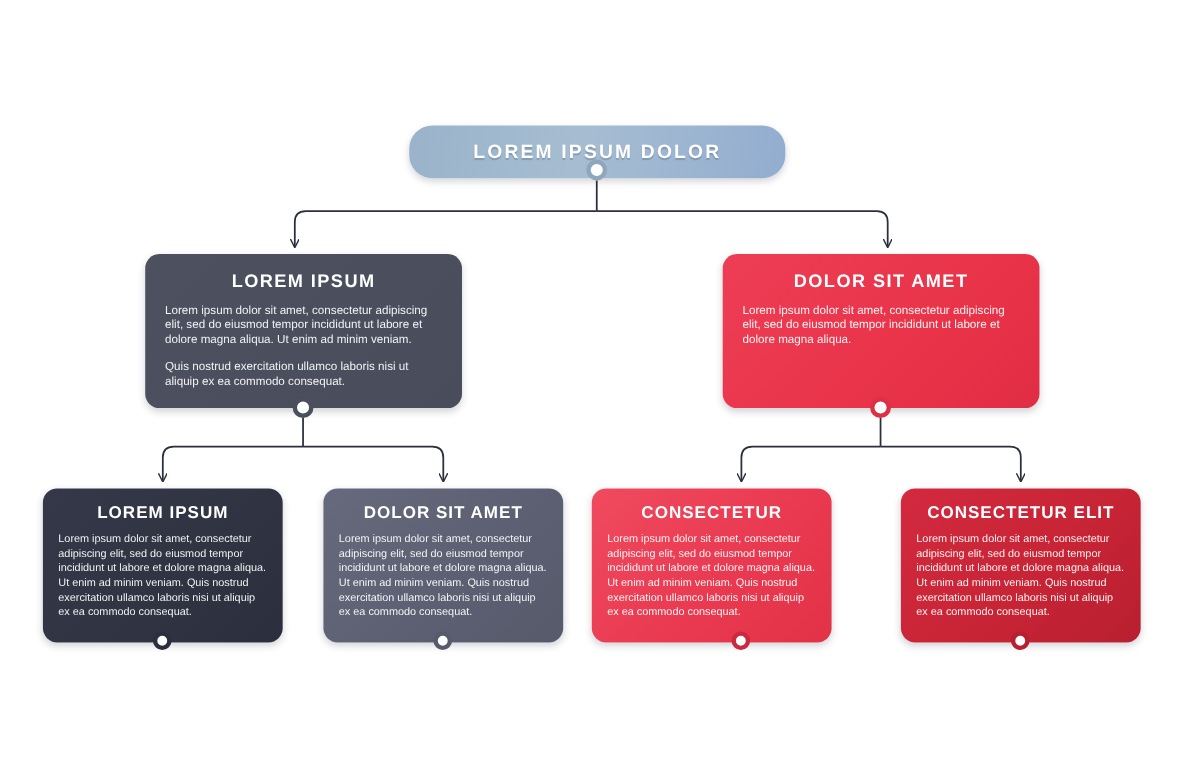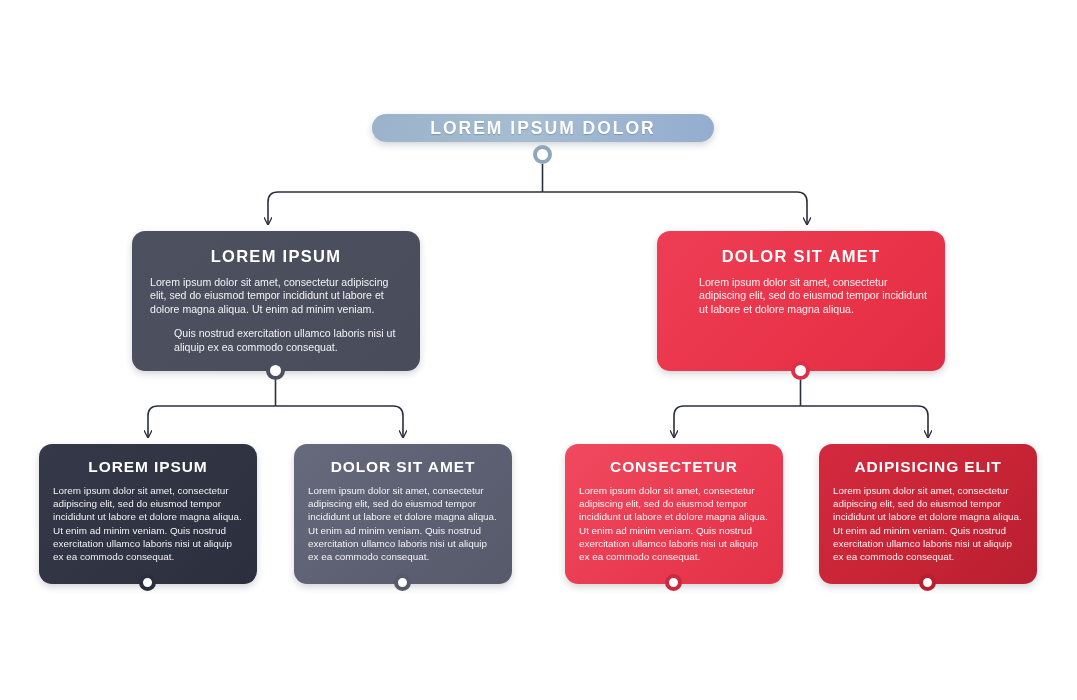--- a/index.html
+++ b/index.html
@@ -37,21 +37,21 @@
     border-radius: 12px;
     color: #ffffff;
     box-shadow: 0 3px 7px rgba(40,45,60,0.20);
   }
 
   
   .node-root {
     left: 372px;
     top: 114px;
     width: 342px;
-    height: 28px;
+    height: 48px;
     border-radius: 21px;
     background: linear-gradient(100deg, #9ab3ca 0%, #a6bdd1 45%, #93add0 100%);
     display: flex;
     align-items: center;
     justify-content: center;
   }
   .root-title {
     font-size: 17.5px;
     font-weight: bold;
     letter-spacing: 2.0px;
@@ -76,33 +76,33 @@
     letter-spacing: 1.3px;
     margin: 2px 0 10px;
     color: #ffffff;
   }
   .l2-para {
     font-size: 10.6px;
     line-height: 13.4px;
     color: rgba(255,255,255,0.93);
     margin: 0 0 11px;
   }
-  .l2-para:last-child { margin-bottom: 0; margin-left: 24px; }
+  .l2-para:last-child { margin-bottom: 0; }
 
   
   .node-l3 {
     top: 444px;
     width: 218px;
     height: 140px;
     padding: 12px 14px 10px;
     border-radius: 13px;
   }
   .leaf-1 { left: 39px;  background: linear-gradient(135deg, #343848 0%, #2f3342 60%, #2b2f3d 100%); }
   .leaf-2 { left: 294px; background: linear-gradient(135deg, #666a7c 0%, #5c6072 55%, #565a6b 100%); }
-  .leaf-3 { left: 565px; background: linear-gradient(135deg, #f04a5f 0%, #e93a51 55%, #e23247 100%); }
+  .leaf-3 { left: 538px; background: linear-gradient(135deg, #f04a5f 0%, #e93a51 55%, #e23247 100%); }
   .leaf-4 { left: 819px; background: linear-gradient(135deg, #d3293e 0%, #c62435 60%, #b81f30 100%); }
 
   .l3-title {
     text-align: center;
     font-size: 15.5px;
     font-weight: bold;
     letter-spacing: 0.9px;
     margin: 2px 0 8px;
     color: #ffffff;
   }
@@ -203,18 +203,18 @@
   </div>
   <div class="knob knob-l3 knob-leaf-2"></div>
 
   <div class="node node-l3 leaf-3">
     <div class="l3-title">CONSECTETUR</div>
     <p class="l3-para">Lorem ipsum dolor sit amet, consectetur adipiscing elit, sed do eiusmod tempor incididunt ut labore et dolore magna aliqua. Ut enim ad minim veniam. Quis nostrud exercitation ullamco laboris nisi ut aliquip ex ea commodo consequat.</p>
   </div>
   <div class="knob knob-l3 knob-leaf-3"></div>
 
   <div class="node node-l3 leaf-4">
-    <div class="l3-title">ADIPISICING ELIT</div>
+    <div class="l3-title">CONSECTETUR ELIT</div>
     <p class="l3-para">Lorem ipsum dolor sit amet, consectetur adipiscing elit, sed do eiusmod tempor incididunt ut labore et dolore magna aliqua. Ut enim ad minim veniam. Quis nostrud exercitation ullamco laboris nisi ut aliquip ex ea commodo consequat.</p>
   </div>
   <div class="knob knob-l3 knob-leaf-4"></div>
 
 </div>
 
 </body></html>

